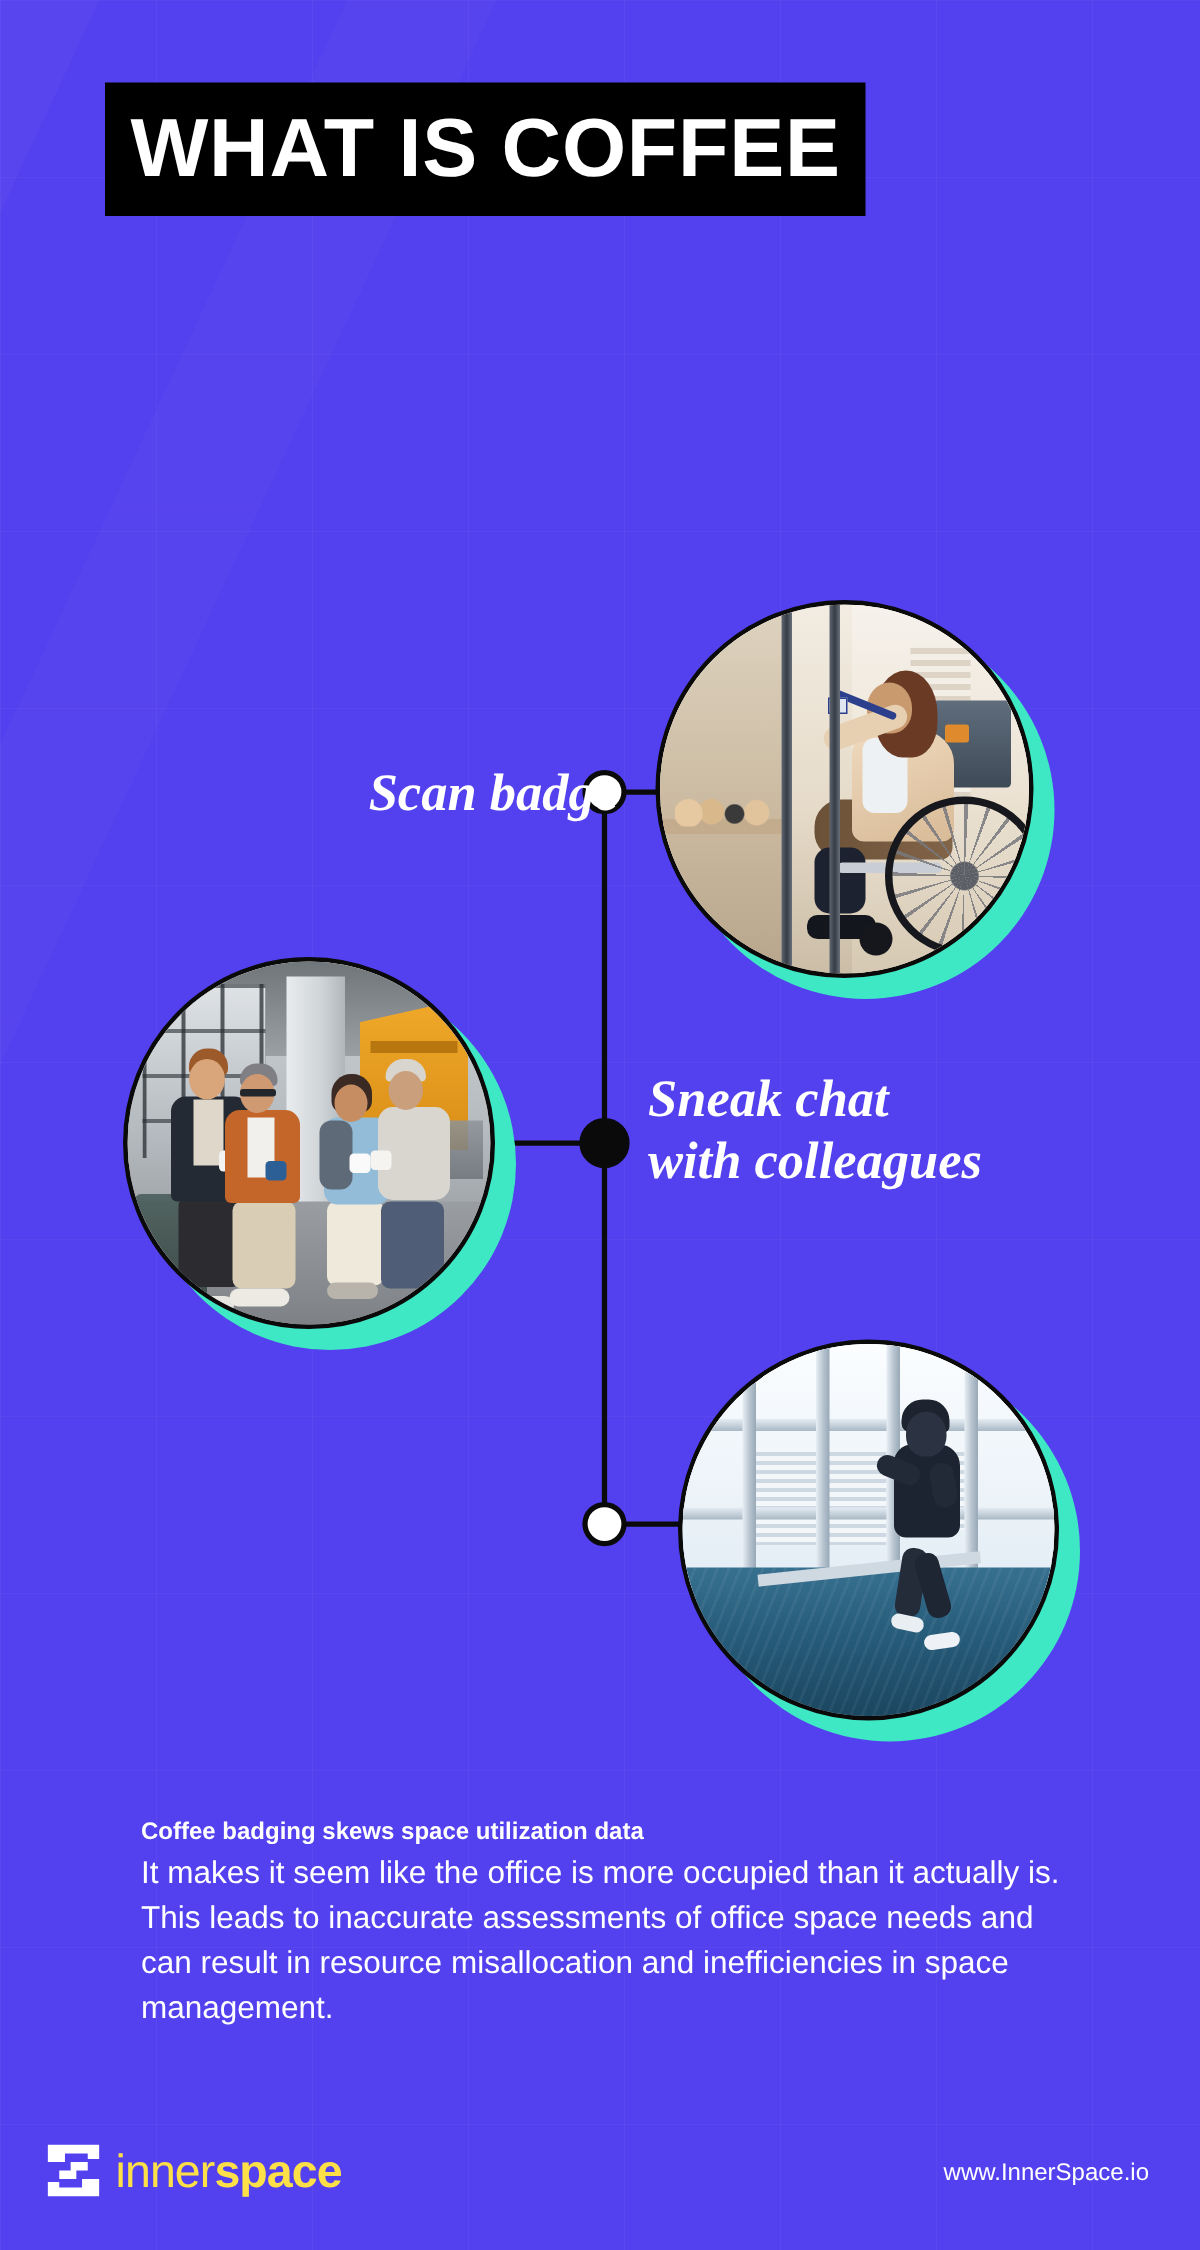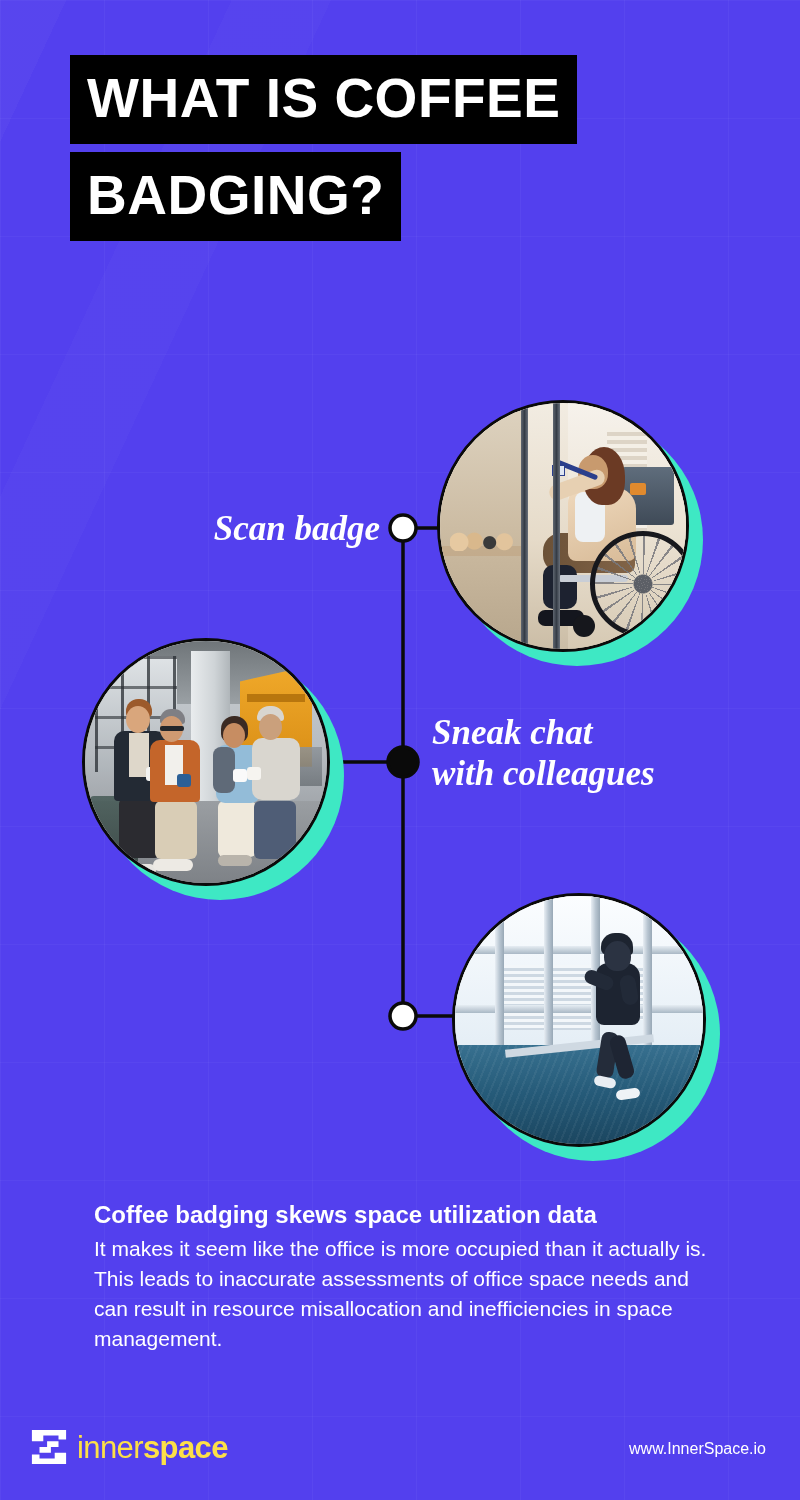--- a/index.html
+++ b/index.html
@@ -276,37 +276,37 @@
   .step-label {
     position: absolute;
     color: #ffffff;
     font-family: "Liberation Serif", serif;
     font-weight: bold;
     font-style: italic;
     font-size: 35px;
     line-height: 1.16;
     white-space: pre-line;
   }
-  #label-badge { left: 0px; top: 129px; width: 380px; text-align: right; }
+  #label-badge { left: 0px; top: 129px; width: 380px; text-align: right; padding-left: 32px; }
   #label-chat  { left: 432px; top: 333px; width: 330px; text-align: left; }
   #label-leave { left: 0px; top: 598px; width: 380px; text-align: right; }
 
   
   .footnote {
     position: absolute;
     top: 1194px;
     left: 94px;
     width: 618px;
     color: #ffffff;
   }
   .footnote .fn-head {
-    font-size: 24px;
+    font-size: 16px;
     font-weight: bold;
     line-height: 1.45;
-    margin: 4px 0 1px 0;
+    margin: 16px 0 1px 0;
   }
   .footnote .fn-body {
     font-size: 21px;
     line-height: 1.43;
     margin: 0;
   }
 
   
   .footer-logo {
     position: absolute;
@@ -336,21 +336,20 @@
 </style>
 </head>
 <body>
 
 <div id="poster">
   <div class="bg-texture"></div>
   <div class="bg-texture2"></div>
 
   <div class="title-wrap">
     <span class="title-line">WHAT IS COFFEE</span>
-    <span class="title-line">BADGING?</span>
   </div>
 
 
   <div class="diagram">
 
     <svg width="800" height="800" viewBox="0 0 800 800">
 
       <line x1="403" y1="148" x2="403" y2="636" stroke="#0a0a0a" stroke-width="3.5"></line>
 
       <line x1="403" y1="148" x2="452" y2="148" stroke="#0a0a0a" stroke-width="3.5"></line>

